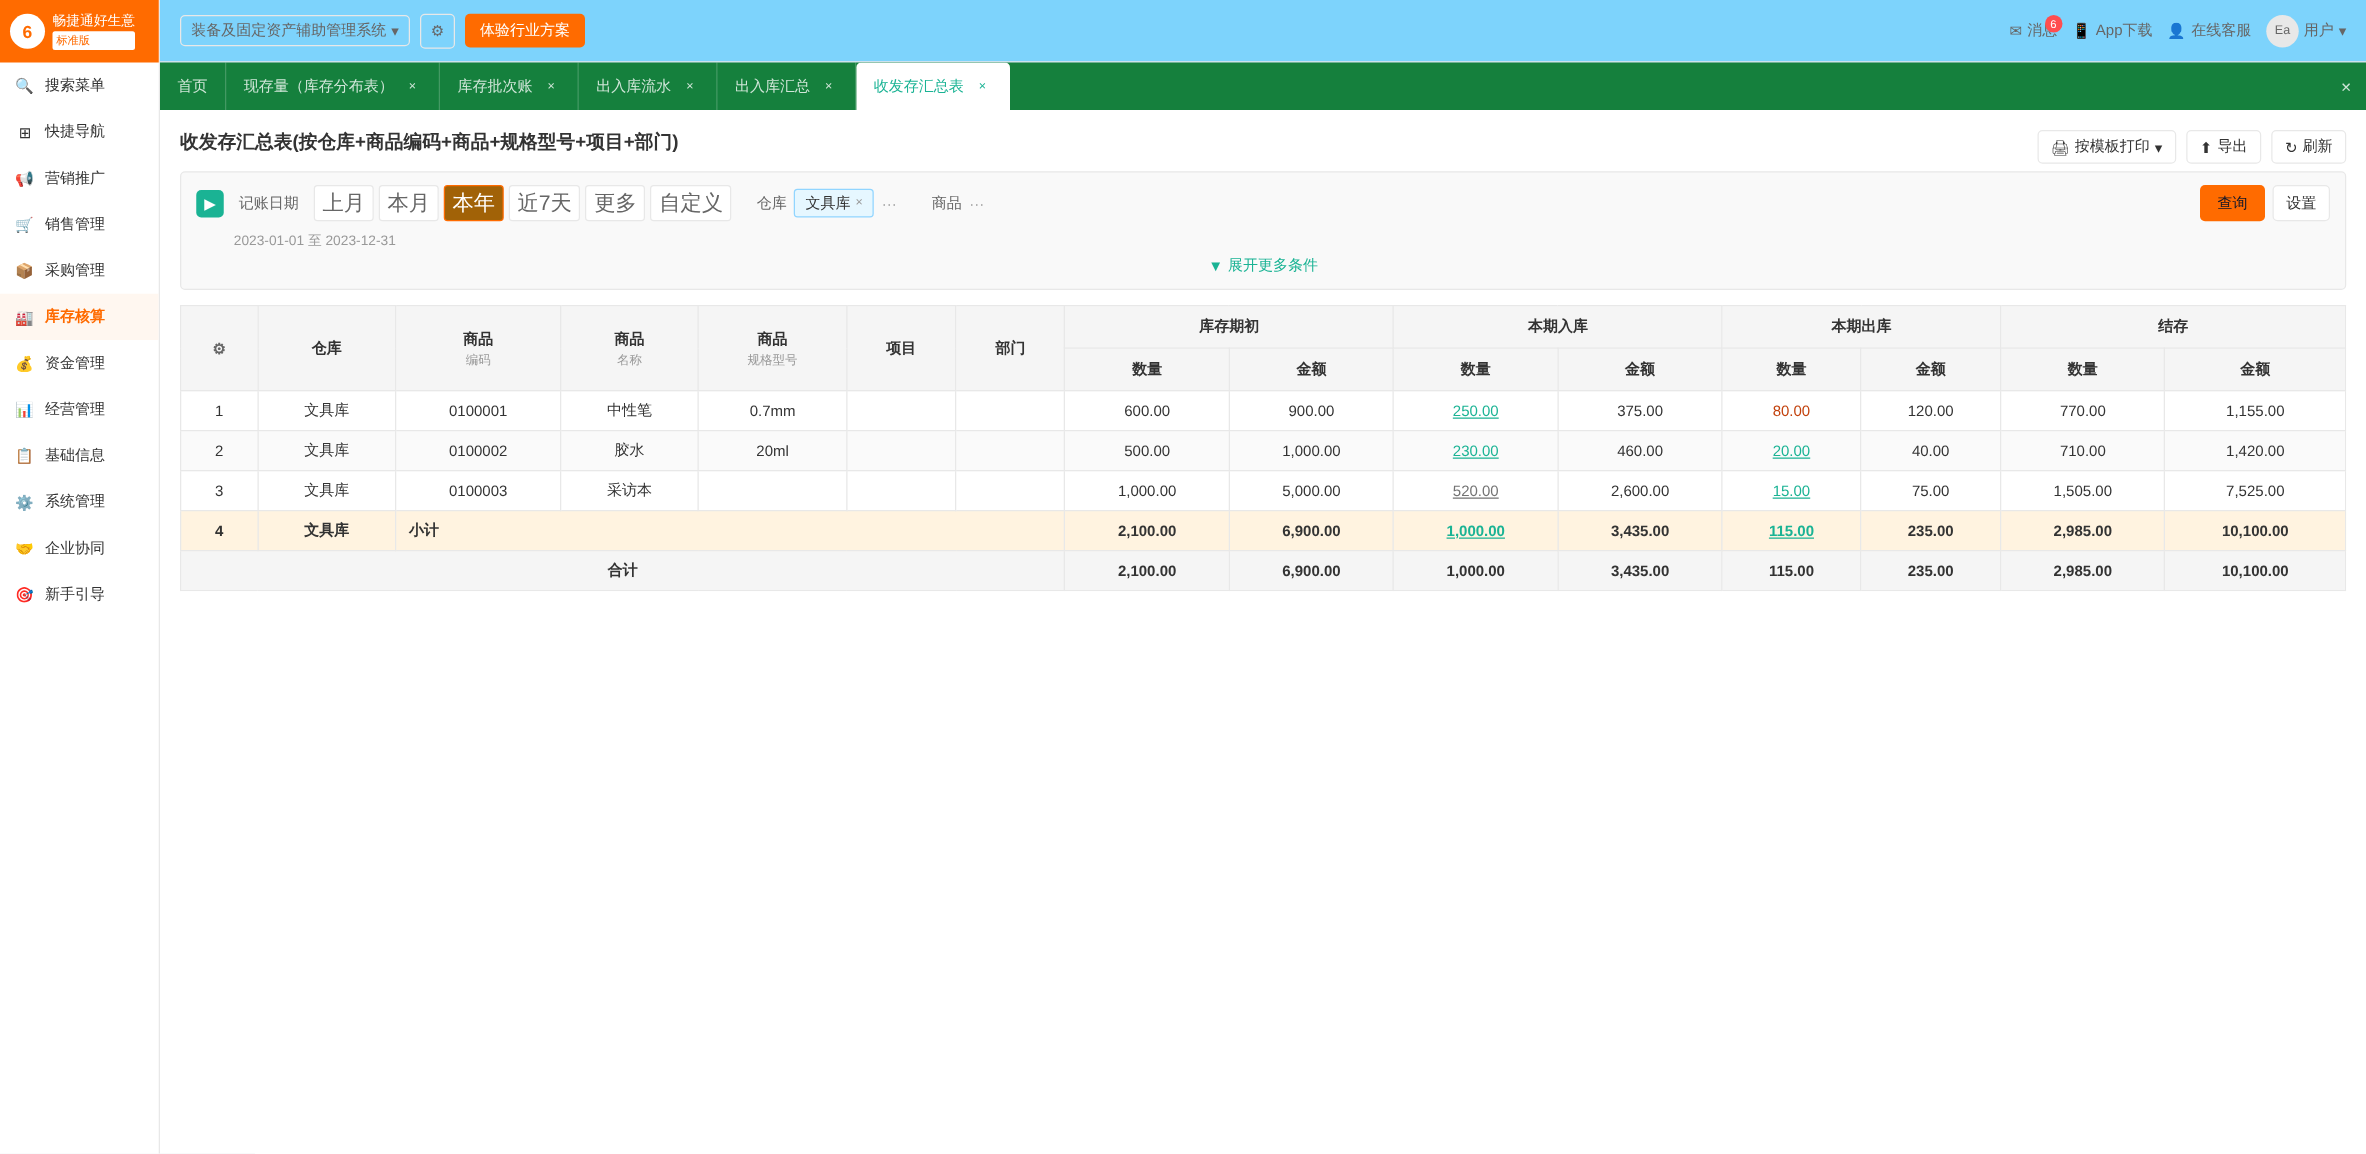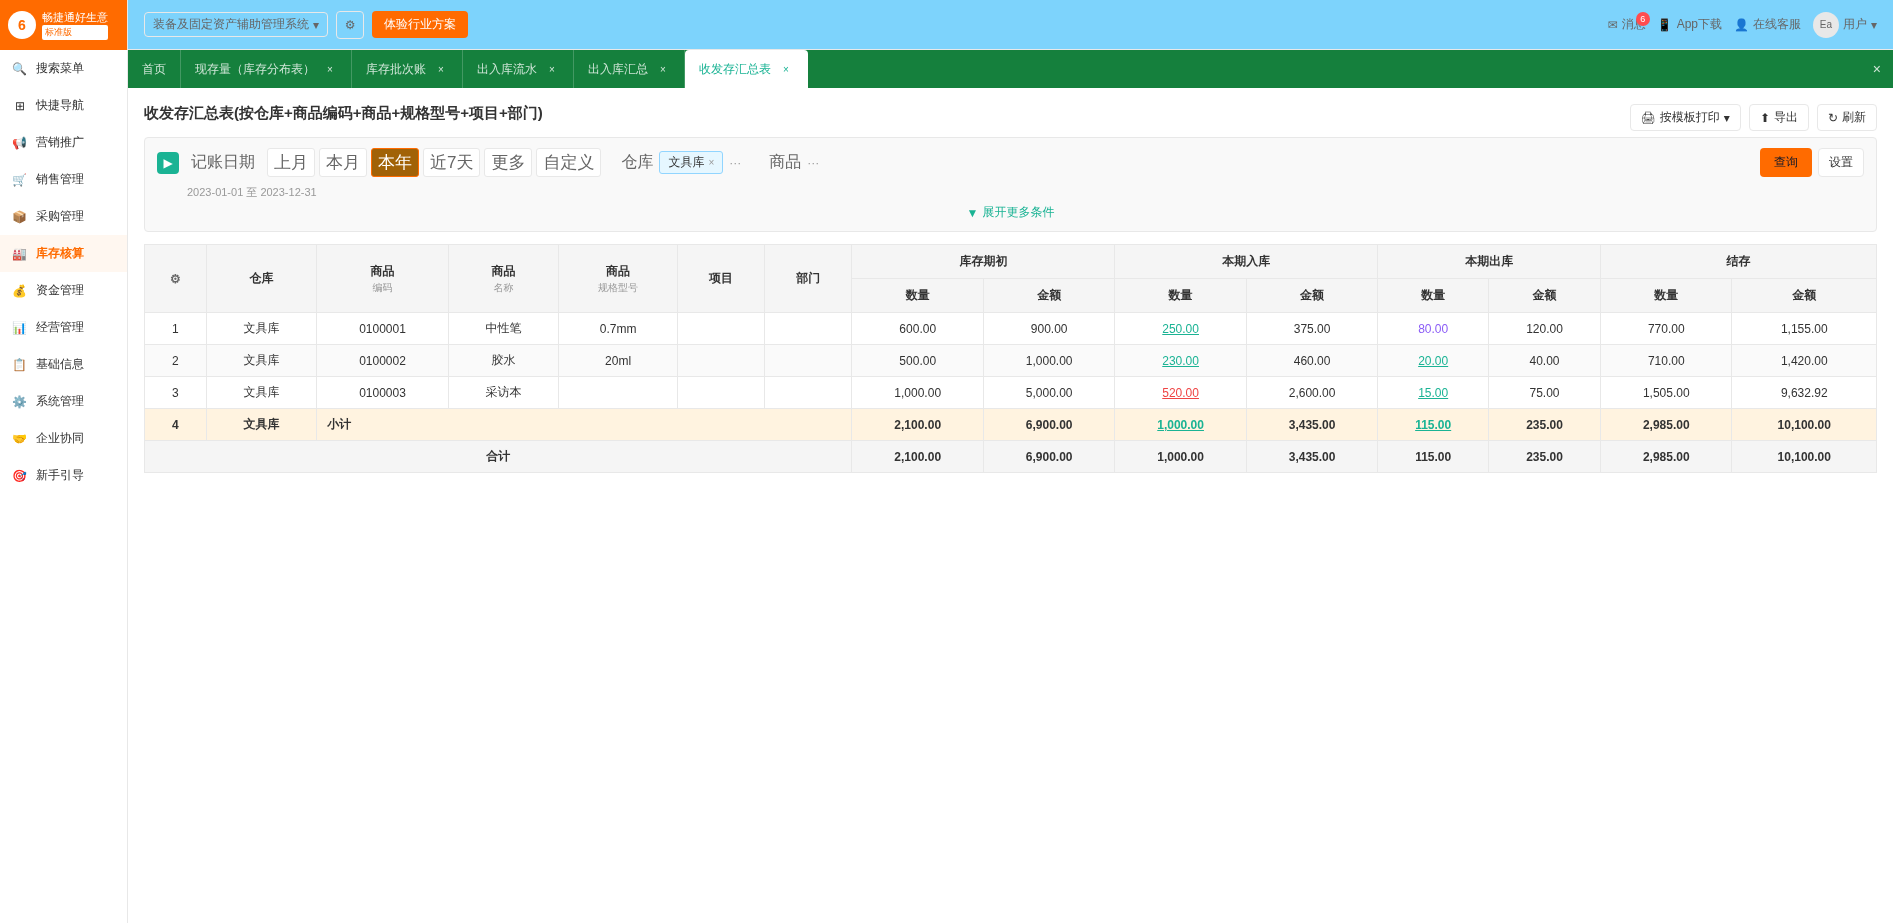--- a/index.html
+++ b/index.html
@@ -43,21 +43,21 @@
     .content { flex: 1; overflow-y: auto; background: #fff; padding: 16px; }
 
     
     .page-header { margin-bottom: 14px; }
     .page-title { font-size: 15px; color: #333; font-weight: bold; }
 
     
     .filter-bar { background: #f9f9f9; border: 1px solid #e8e8e8; border-radius: 4px; padding: 10px 12px; margin-bottom: 12px; }
     .filter-row { display: flex; align-items: center; gap: 12px; margin-bottom: 8px; }
     .filter-toggle { width: 22px; height: 22px; background: #1ab394; color: #fff; border-radius: 4px; display: flex; align-items: center; justify-content: center; cursor: pointer; font-size: 12px; flex-shrink: 0; }
-    .filter-label { color: #666; font-size: 16px; white-space: nowrap; }
+    .filter-label { color: #666; font-size: 12px; white-space: nowrap; }
     .filter-date-btns { display: flex; align-items: center; gap: 4px; }
     .filter-date-btn { padding: 2px 6px; border: 1px solid #e8e8e8; border-radius: 3px; cursor: pointer; color: #666; font-size: 17px; background: #fff; }
     .filter-date-btn.active { background: #a16207; color: #fff; border-color: #ff6b00; }
     .filter-date-range { color: #999; font-size: 11px; }
     .warehouse-tag { background: #e6f7ff; border: 1px solid #91d5ff; border-radius: 3px; padding: 2px 8px; display: flex; align-items: center; gap: 4px; font-size: 12px; color: #333; }
     .warehouse-tag-x { cursor: pointer; color: #999; font-size: 10px; }
     .filter-dots { color: #999; cursor: pointer; }
     .btn-query { background: #ff6b00; color: #0f172a; border: none; border-radius: 4px; padding: 5px 14px; cursor: pointer; font-size: 12px; }
     .btn-settings { background: #fff; color: #333; border: 1px solid #e8e8e8; border-radius: 4px; padding: 5px 10px; cursor: pointer; font-size: 12px; }
     .expand-more { display: flex; align-items: center; justify-content: center; gap: 4px; color: #1ab394; cursor: pointer; font-size: 12px; margin-top: 4px; }
@@ -303,21 +303,21 @@
       <td>文具库</td>
       <td>0100001</td>
       <td>中性笔</td>
       <td>0.7mm</td>
       <td></td>
       <td></td>
       <td>600.00</td>
       <td>900.00</td>
       <td style="color:#1ab394;text-decoration:underline;cursor:pointer;">250.00</td>
       <td>375.00</td>
-      <td style="color:#8b5cf6;cursor:pointer;">80.00</td>
+      <td style="color:#c2410c;cursor:pointer;">80.00</td>
       <td>120.00</td>
       <td>770.00</td>
       <td>1,155.00</td>
     </tr>
             <tr>
       <td>2</td>
       <td>文具库</td>
       <td>0100002</td>
       <td>胶水</td>
       <td>20ml</td>
@@ -335,26 +335,26 @@
             <tr>
       <td>3</td>
       <td>文具库</td>
       <td>0100003</td>
       <td>采访本</td>
       <td></td>
       <td></td>
       <td></td>
       <td>1,000.00</td>
       <td>5,000.00</td>
-      <td style="color:#ef4444;text-decoration:underline;cursor:pointer;">520.00</td>
+      <td style="color:#737373;text-decoration:underline;cursor:pointer;">520.00</td>
       <td>2,600.00</td>
       <td style="color:#1ab394;text-decoration:underline;cursor:pointer;">15.00</td>
       <td>75.00</td>
       <td>1,505.00</td>
-      <td>9,632.92</td>
+      <td>7,525.00</td>
     </tr>
             <tr class="subtotal-row">
     <td><strong>4</strong></td>
     <td><strong>文具库</strong></td>
     <td colspan="5" style="text-align:left;"><strong>小计</strong></td>
     <td><strong>2,100.00</strong></td>
     <td><strong>6,900.00</strong></td>
     <td style="color:#1ab394;text-decoration:underline;cursor:pointer;"><strong>1,000.00</strong></td>
     <td><strong>3,435.00</strong></td>
     <td style="color:#1ab394;text-decoration:underline;cursor:pointer;"><strong>115.00</strong></td>

